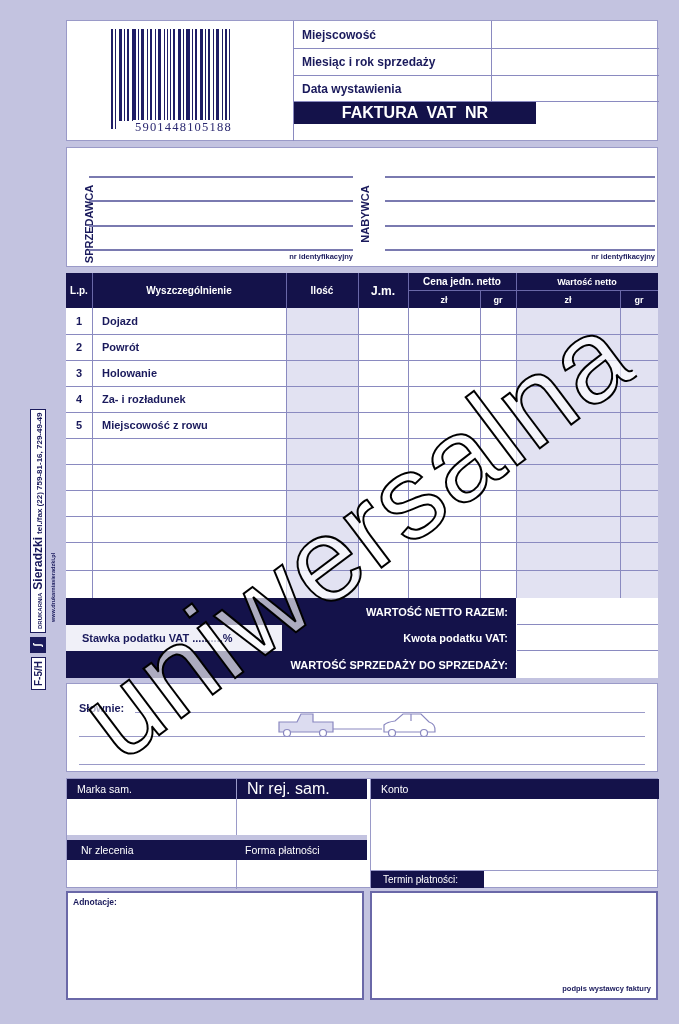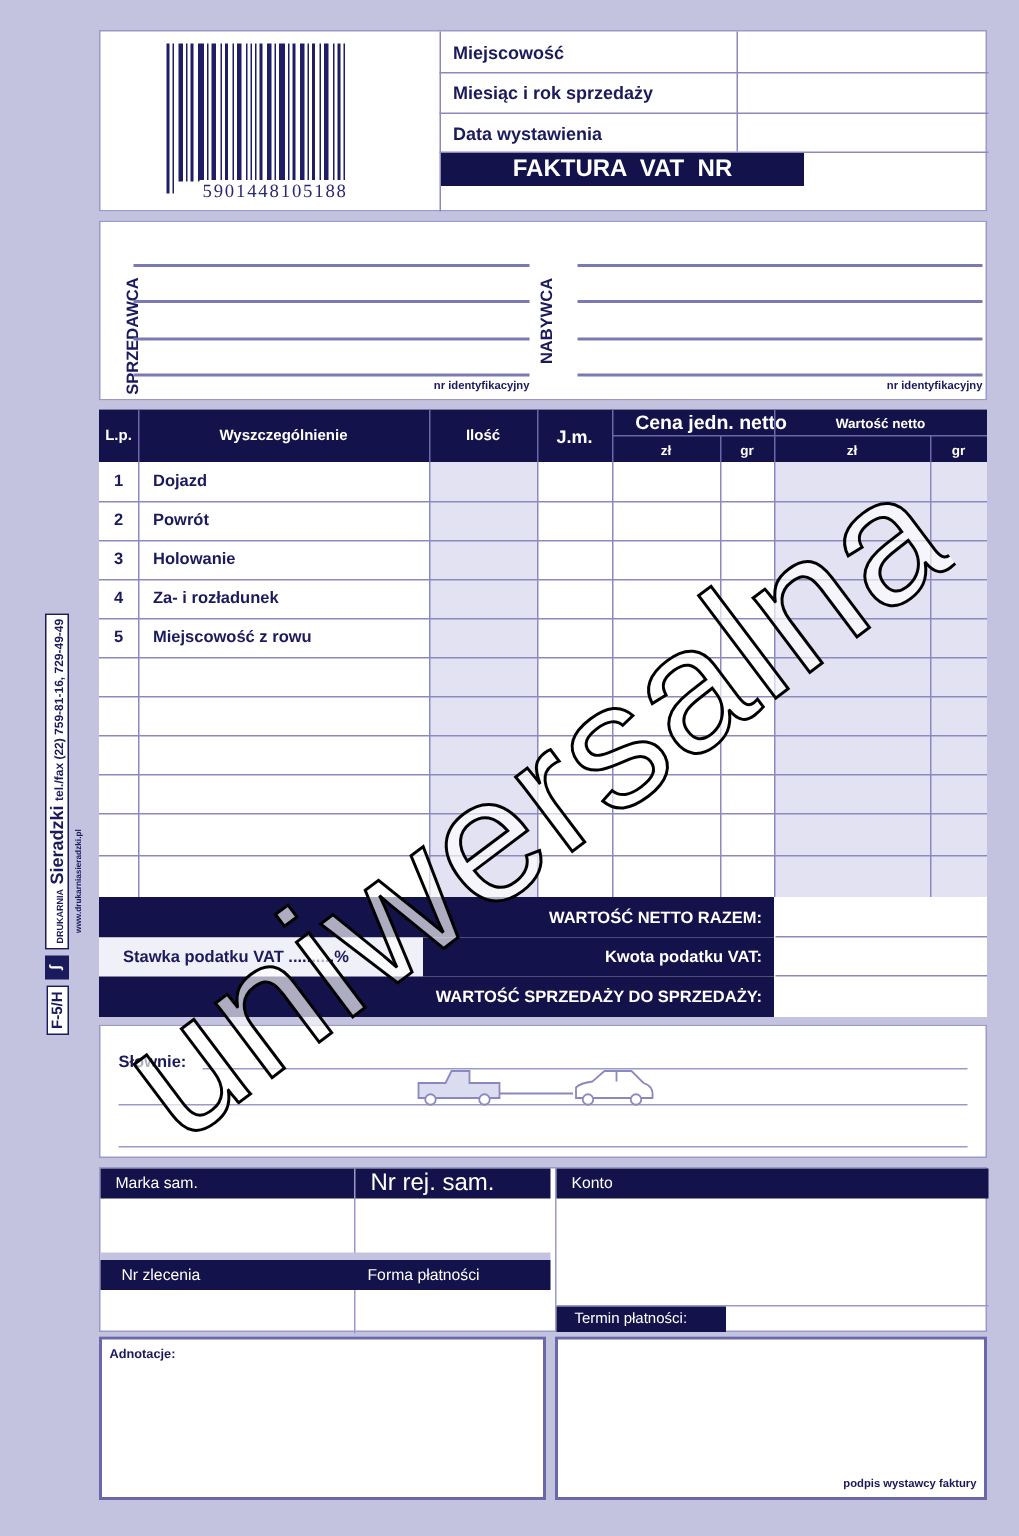--- a/index.html
+++ b/index.html
@@ -97,21 +97,21 @@
   <div class="abs" style="left:318px;top:10px;width:270px;height:92px;"></div>
 </div>
 
 <div class="abs" style="left:66px;top:273px;width:592px;height:405px;background:#fff;">
 
   <div class="abs navy" style="left:0;top:0;width:592px;height:35px;"></div>
   <div class="cell" style="left:0;top:0;width:26px;height:35px;color:#fff;justify-content:center;font-size:10px;">L.p.</div>
   <div class="cell" style="left:26px;top:0;width:194px;height:35px;color:#fff;justify-content:center;font-size:10px;">Wyszczególnienie</div>
   <div class="cell" style="left:220px;top:0;width:72px;height:35px;color:#fff;justify-content:center;font-size:10px;">Ilość</div>
   <div class="cell" style="left:292px;top:0;width:50px;height:35px;color:#fff;justify-content:center;font-size:12px;">J.m.</div>
-  <div class="cell" style="left:342px;top:0;width:108px;height:17px;color:#fff;justify-content:center;font-size:13px;margin-left:12px;">Cena jedn. netto</div>
+  <div class="cell" style="left:342px;top:0;width:108px;height:17px;color:#fff;justify-content:center;font-size:10px;">Cena jedn. netto</div>
   <div class="cell" style="left:450px;top:0;width:142px;height:17px;color:#fff;justify-content:center;font-size:9px;">Wartość netto</div>
   <div class="cell" style="left:342px;top:18px;width:72px;height:17px;color:#fff;justify-content:center;font-size:9px;">zł</div>
   <div class="cell" style="left:414px;top:18px;width:36px;height:17px;color:#fff;justify-content:center;font-size:9px;">gr</div>
   <div class="cell" style="left:450px;top:18px;width:104px;height:17px;color:#fff;justify-content:center;font-size:9px;">zł</div>
   <div class="cell" style="left:554px;top:18px;width:38px;height:17px;color:#fff;justify-content:center;font-size:9px;">gr</div>
   <div class="abs" style="left:342px;top:17px;width:250px;height:1px;background:#6a68a8;"></div>
   <div class="abs" style="left:26px;top:0;width:1px;height:35px;background:#6a68a8;"></div>
   <div class="abs" style="left:220px;top:0;width:1px;height:35px;background:#6a68a8;"></div>
   <div class="abs" style="left:292px;top:0;width:1px;height:35px;background:#6a68a8;"></div>
   <div class="abs" style="left:342px;top:0;width:1px;height:35px;background:#6a68a8;"></div>

